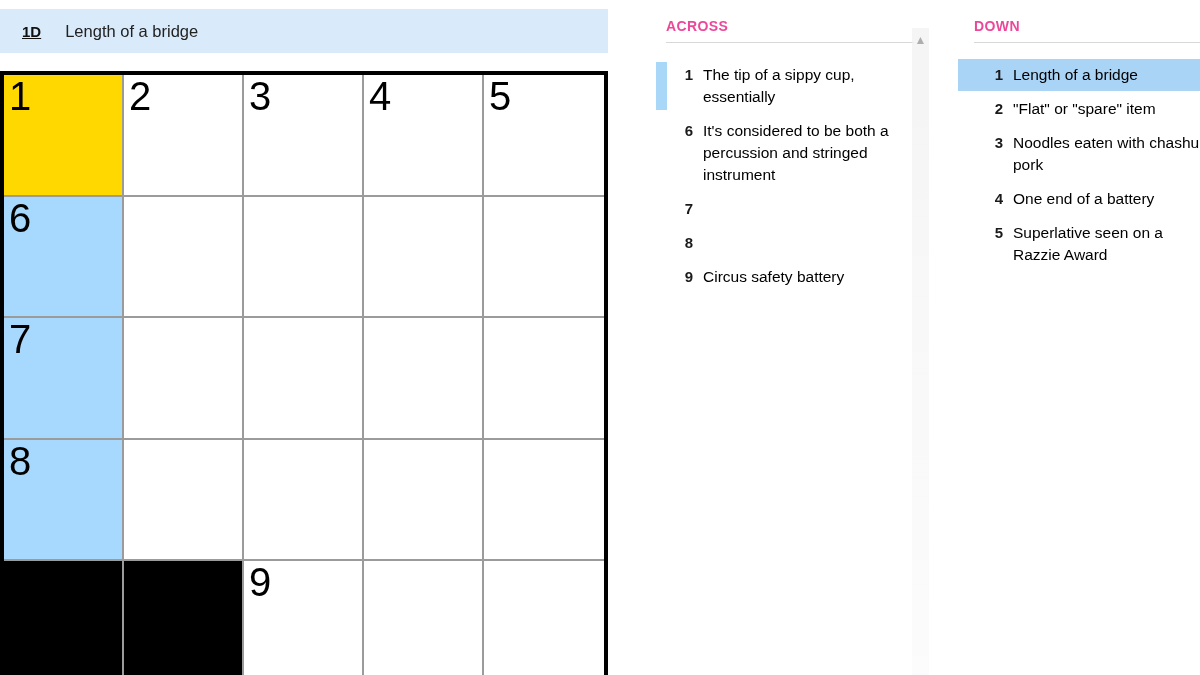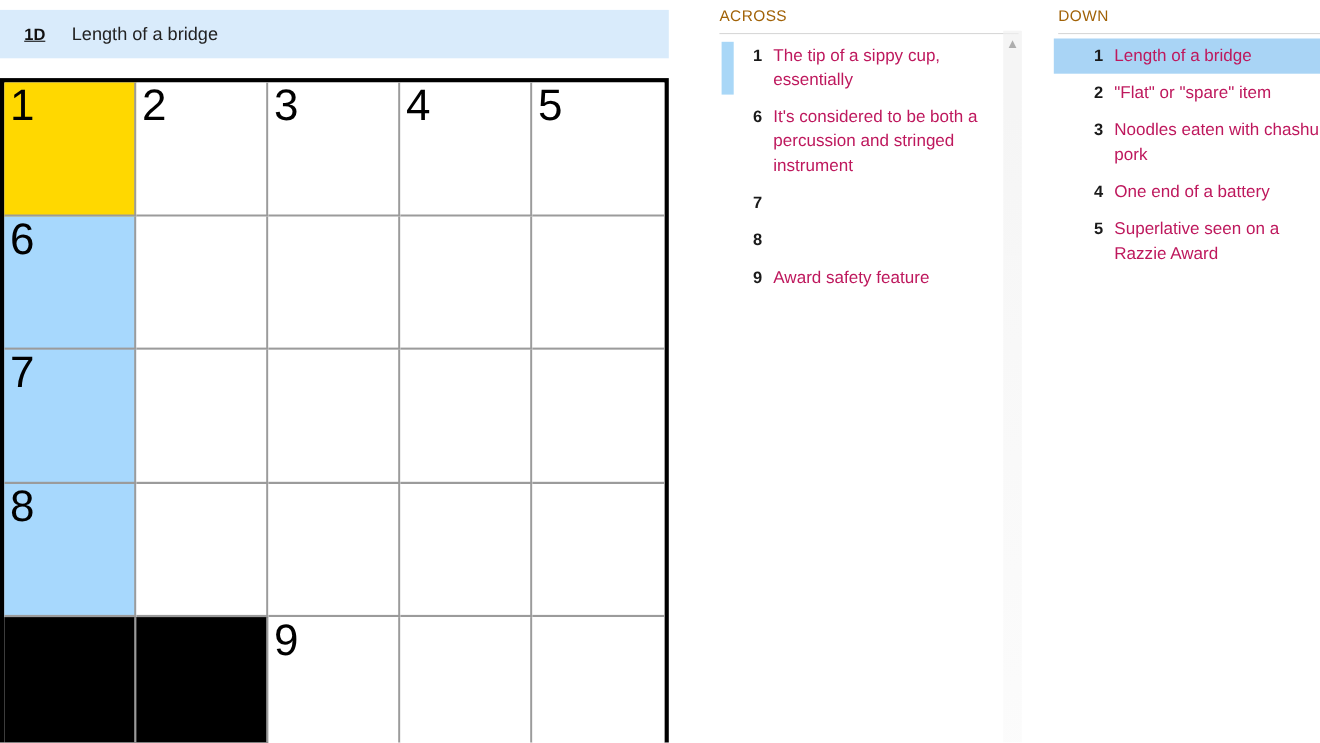--- a/index.html
+++ b/index.html
@@ -50,41 +50,41 @@
     position: absolute; top: 0; left: 5px;
     font-size: 40px; line-height: 1.08; font-weight: 400; color: #000;
     pointer-events: none;
   }
 
   
   .panel { position: absolute; top: 0; }
   .across-panel { left: 650px; width: 280px; }
   .down-panel   { left: 958px; width: 262px; }
   .panel-header {
-    margin: 4px; padding: 2px 0 8px;
-    font-size: 14px; font-weight: 400; letter-spacing: 0.4px; color: #a16207;
+    margin: 16px; padding: 2px 0 8px;
+    font-size: 14px; font-weight: 700; letter-spacing: 0.4px; color: #ec4899;
     border-bottom: 1px solid #d8d8d8;
   }
   .clue-list { list-style: none; margin: 2px 0 0; padding: 0; }
   .clue-item {
     position: relative;
     display: flex;
     padding: 5px 0;
     margin-bottom: 2px;
     cursor: pointer;
   }
   .clue-num {
     box-sizing: border-box;
     width: 53px; padding-right: 10px;
     flex: 0 0 53px;
     text-align: right;
     font-weight: 700; font-size: 15px; line-height: 22px; color: #1a1a1a;
   }
   .down-panel .clue-num { width: 55px; flex-basis: 55px; }
-  .clue-text { width: 210px; font-size: 15.5px; line-height: 22px; color: #be185d; }
+  .clue-text { width: 210px; font-size: 15.5px; line-height: 22px; color: #000000; }
   .down-panel .clue-text { width: 200px; }
   .clue-item.active .active-bar {
     position: absolute; left: 6px; top: 3px; bottom: 3px; width: 11px;
     background: var(--active-clue-bar, #a9d7f7);
   }
   .clue-item.selected { background: var(--selected-clue-bg, #a9d4f5); }
 
   
   .scrollbar {
     position: absolute; left: 912px; top: 28px;
@@ -204,21 +204,21 @@
         <span class="clue-text">It's considered to be both a percussion and stringed instrument</span>
       </li>
       <li class="clue-item">
         <span class="clue-num">7</span>
       </li>
       <li class="clue-item">
         <span class="clue-num">8</span>
       </li>
       <li class="clue-item">
         <span class="clue-num">9</span>
-        <span class="clue-text">Award safety feature</span>
+        <span class="clue-text">Circus safety battery</span>
       </li>
     </ul>
   </aside>
 
   <div class="scrollbar">
     <span class="scroll-arrow">▲</span>
   </div>
 
   <aside class="panel down-panel">
     <h2 class="panel-header">DOWN</h2>

